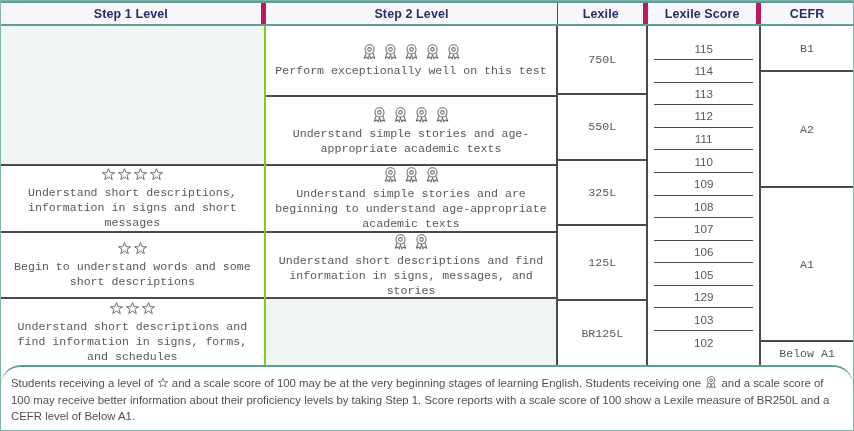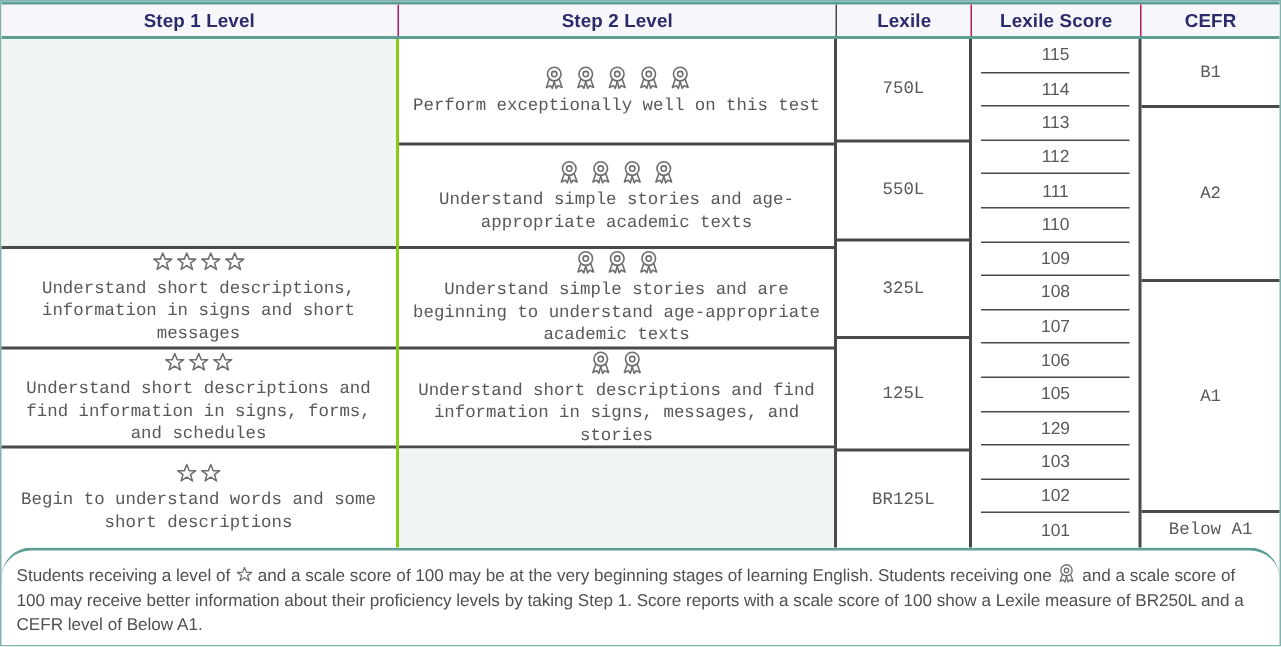--- a/index.html
+++ b/index.html
@@ -6,21 +6,21 @@
   body{width:854px;height:431px;font-family:"Liberation Sans",sans-serif;color:#4a4a4a;-webkit-font-smoothing:antialiased;}
 
   .chart-wrap{position:relative;width:854px;height:431px;box-sizing:border-box;
     border:1px solid #7fb3ab;background:#ffffff;}
 
   
   .header-row{display:flex;height:25px;box-sizing:border-box;
     background:#f7f7fb;border-bottom:2px solid #5d9e96;border-top:2px solid #5d9e96;}
   .header-row .hcell{box-sizing:border-box;display:flex;align-items:center;justify-content:center;
     font-size:12.5px;font-weight:bold;color:#2b2b6b;letter-spacing:.1px;
-    border-right:1px solid #be185d;}
+    border-right:5px solid #be185d;}
   .header-row .hcell:last-child{border-right:none;}
 
   
   .body-grid{display:flex;height:339px;box-sizing:border-box;}
   .col{box-sizing:border-box;display:flex;flex-direction:column;}
   .col-step1{width:265px;border-right:2px solid #84cc16;}
   .col-step2{width:293px;border-right:2px solid #4a4a4a;}
   .col-lexile{width:90px;border-right:2px solid #4a4a4a;}
   .col-scale{width:113px;border-right:2px solid #4a4a4a;}
   .col-cefr{width:92px;}
@@ -36,21 +36,21 @@
   .icon-row.stars{gap:1px;}
 
   .desc{display:block;}
 
   
   .score-cell{box-sizing:border-box;height:22.6px;display:flex;align-items:center;justify-content:center;
     font-size:11.6px;color:#58585b;border-bottom:1.5px solid #4a4a4a;
     margin:0 6px;}
   .score-cell:last-child{border-bottom:none;margin-bottom:0;}
 
-  .scale-inner{display:flex;flex-direction:column;height:100%;justify-content:flex-start;}
+  .scale-inner{display:flex;flex-direction:column;height:100%;justify-content:center;}
 
   
   .footer{box-sizing:border-box;height:64px;border-top:2px solid #5d9e96;
     padding:8px 10px 6px 10px;font-size:11.4px;line-height:16.5px;color:#4f4f52;border-radius:20px;}
   .footer-inline-icon{display:inline-block;vertical-align:-2px;}
 
   svg{display:block;}
 </style>
 </head>
 <body>
@@ -99,42 +99,42 @@
             <span>
               <svg width="15" height="15" viewBox="0 0 24 24" fill="none" stroke="#6d6d70" stroke-width="1.6" stroke-linejoin="round">
                 <polygon points="12,2.6 14.6,9.2 21.6,9.2 16,13.4 18.1,20.2 12,16.1 5.9,20.2 8,13.4 2.4,9.2 9.4,9.2"></polygon>
               </svg>
             </span>
             <span>
               <svg width="15" height="15" viewBox="0 0 24 24" fill="none" stroke="#6d6d70" stroke-width="1.6" stroke-linejoin="round">
                 <polygon points="12,2.6 14.6,9.2 21.6,9.2 16,13.4 18.1,20.2 12,16.1 5.9,20.2 8,13.4 2.4,9.2 9.4,9.2"></polygon>
               </svg>
             </span>
-            <span>
-              <svg width="15" height="15" viewBox="0 0 24 24" fill="none" stroke="#6d6d70" stroke-width="1.6" stroke-linejoin="round">
-                <polygon points="12,2.6 14.6,9.2 21.6,9.2 16,13.4 18.1,20.2 12,16.1 5.9,20.2 8,13.4 2.4,9.2 9.4,9.2"></polygon>
-              </svg>
-            </span>
-          </div>
-        <span class="desc">Understand short descriptions and find information in signs, forms, and schedules</span>
+          </div>
+        <span class="desc">Begin to understand words and some short descriptions</span>
       </div>
       <div class="cell" style="height:66px">
         <div class="icon-row stars">
             <span>
               <svg width="15" height="15" viewBox="0 0 24 24" fill="none" stroke="#6d6d70" stroke-width="1.6" stroke-linejoin="round">
                 <polygon points="12,2.6 14.6,9.2 21.6,9.2 16,13.4 18.1,20.2 12,16.1 5.9,20.2 8,13.4 2.4,9.2 9.4,9.2"></polygon>
               </svg>
             </span>
             <span>
               <svg width="15" height="15" viewBox="0 0 24 24" fill="none" stroke="#6d6d70" stroke-width="1.6" stroke-linejoin="round">
                 <polygon points="12,2.6 14.6,9.2 21.6,9.2 16,13.4 18.1,20.2 12,16.1 5.9,20.2 8,13.4 2.4,9.2 9.4,9.2"></polygon>
               </svg>
             </span>
-          </div>
-        <span class="desc">Begin to understand words and some short descriptions</span>
+            <span>
+              <svg width="15" height="15" viewBox="0 0 24 24" fill="none" stroke="#6d6d70" stroke-width="1.6" stroke-linejoin="round">
+                <polygon points="12,2.6 14.6,9.2 21.6,9.2 16,13.4 18.1,20.2 12,16.1 5.9,20.2 8,13.4 2.4,9.2 9.4,9.2"></polygon>
+              </svg>
+            </span>
+          </div>
+        <span class="desc">Understand short descriptions and find information in signs, forms, and schedules</span>
       </div>
     </div>
 
     <div class="col col-step2">
       <div class="cell" style="height:71px">
         <div class="icon-row">
             <span>
               <svg width="17" height="17" viewBox="0 0 24 24" fill="none" stroke="#6d6d70" stroke-width="1.5" stroke-linejoin="round" stroke-linecap="round">
                 <circle cx="12" cy="9" r="6.4"></circle>
                 <circle cx="12" cy="9" r="2.5"></circle>
@@ -284,21 +284,20 @@
         <div class="score-cell">111</div>
         <div class="score-cell">110</div>
         <div class="score-cell">109</div>
         <div class="score-cell">108</div>
         <div class="score-cell">107</div>
         <div class="score-cell">106</div>
         <div class="score-cell">105</div>
         <div class="score-cell">129</div>
         <div class="score-cell">103</div>
         <div class="score-cell">102</div>
-        <div class="score-cell">101</div>
       </div>
     </div>
 
     <div class="col col-cefr">
       <div class="cell" style="height:46px">B1</div>
       <div class="cell" style="height:116px">A2</div>
       <div class="cell" style="height:154px">A1</div>
       <div class="cell" style="height:23px">Below A1</div>
     </div>
 

